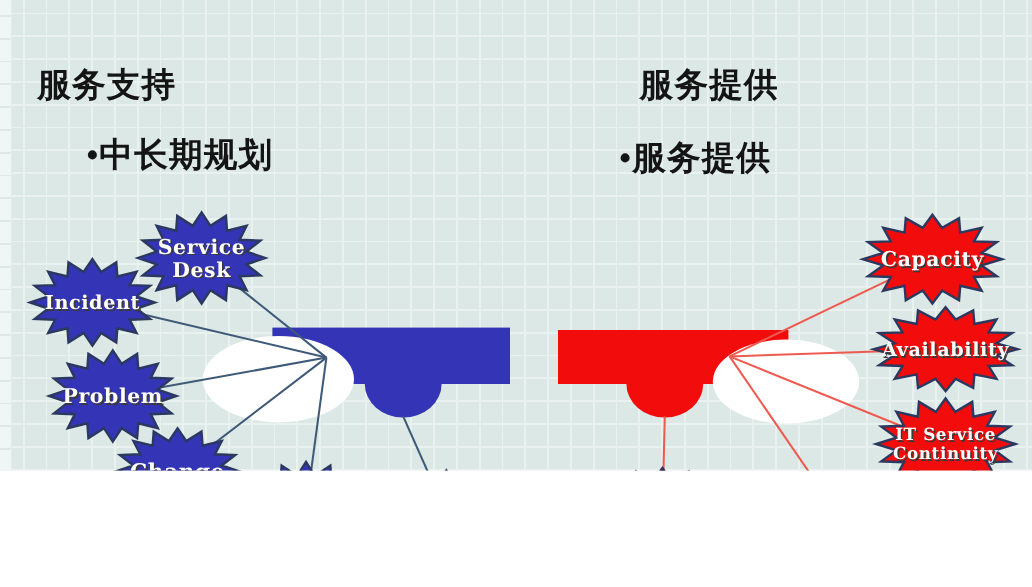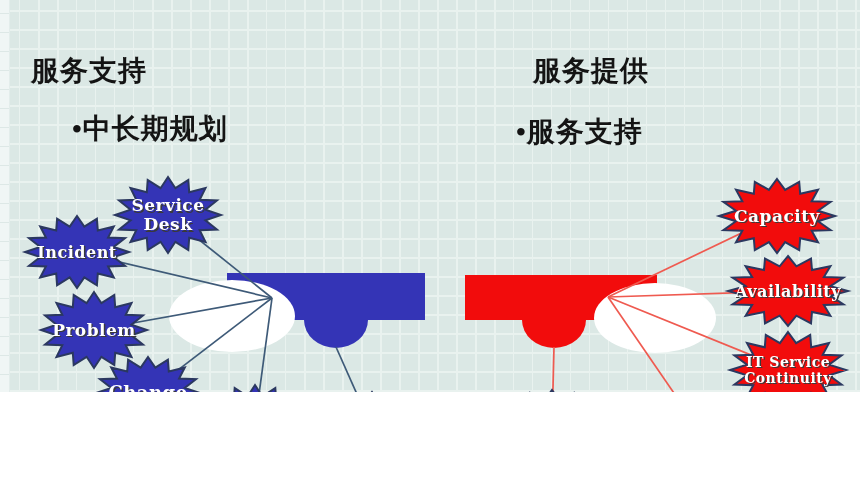--- a/index.html
+++ b/index.html
@@ -43,21 +43,21 @@
 </head>
 <body>
 
 <div class="stage">
   <div class="edge-strip"></div>
 
   <div class="title" id="title-left">服务支持</div>
   <div class="bullet" id="bullet-left">•中长期规划</div>
 
   <div class="title" id="title-right">服务提供</div>
-  <div class="bullet" id="bullet-right">•服务支持</div>
+  <div class="bullet" id="bullet-right">•服务提供</div>
 
   <svg id="diagram" width="860" height="489" viewBox="0 0 860 489">
       <g>
         <g>
           <ellipse cx="336" cy="320" rx="32" ry="28" fill="#3434b6"></ellipse>
           <rect x="227" y="273" width="198" height="47" fill="#3434b6"></rect>
           <ellipse cx="232" cy="316" rx="63" ry="36" fill="#ffffff"></ellipse>
         </g>
         <line x1="272" y1="298" x2="168" y2="215" stroke="#3e5a78" stroke-width="1.7"></line>
         <line x1="272" y1="298" x2="77" y2="252" stroke="#3e5a78" stroke-width="1.7"></line>

